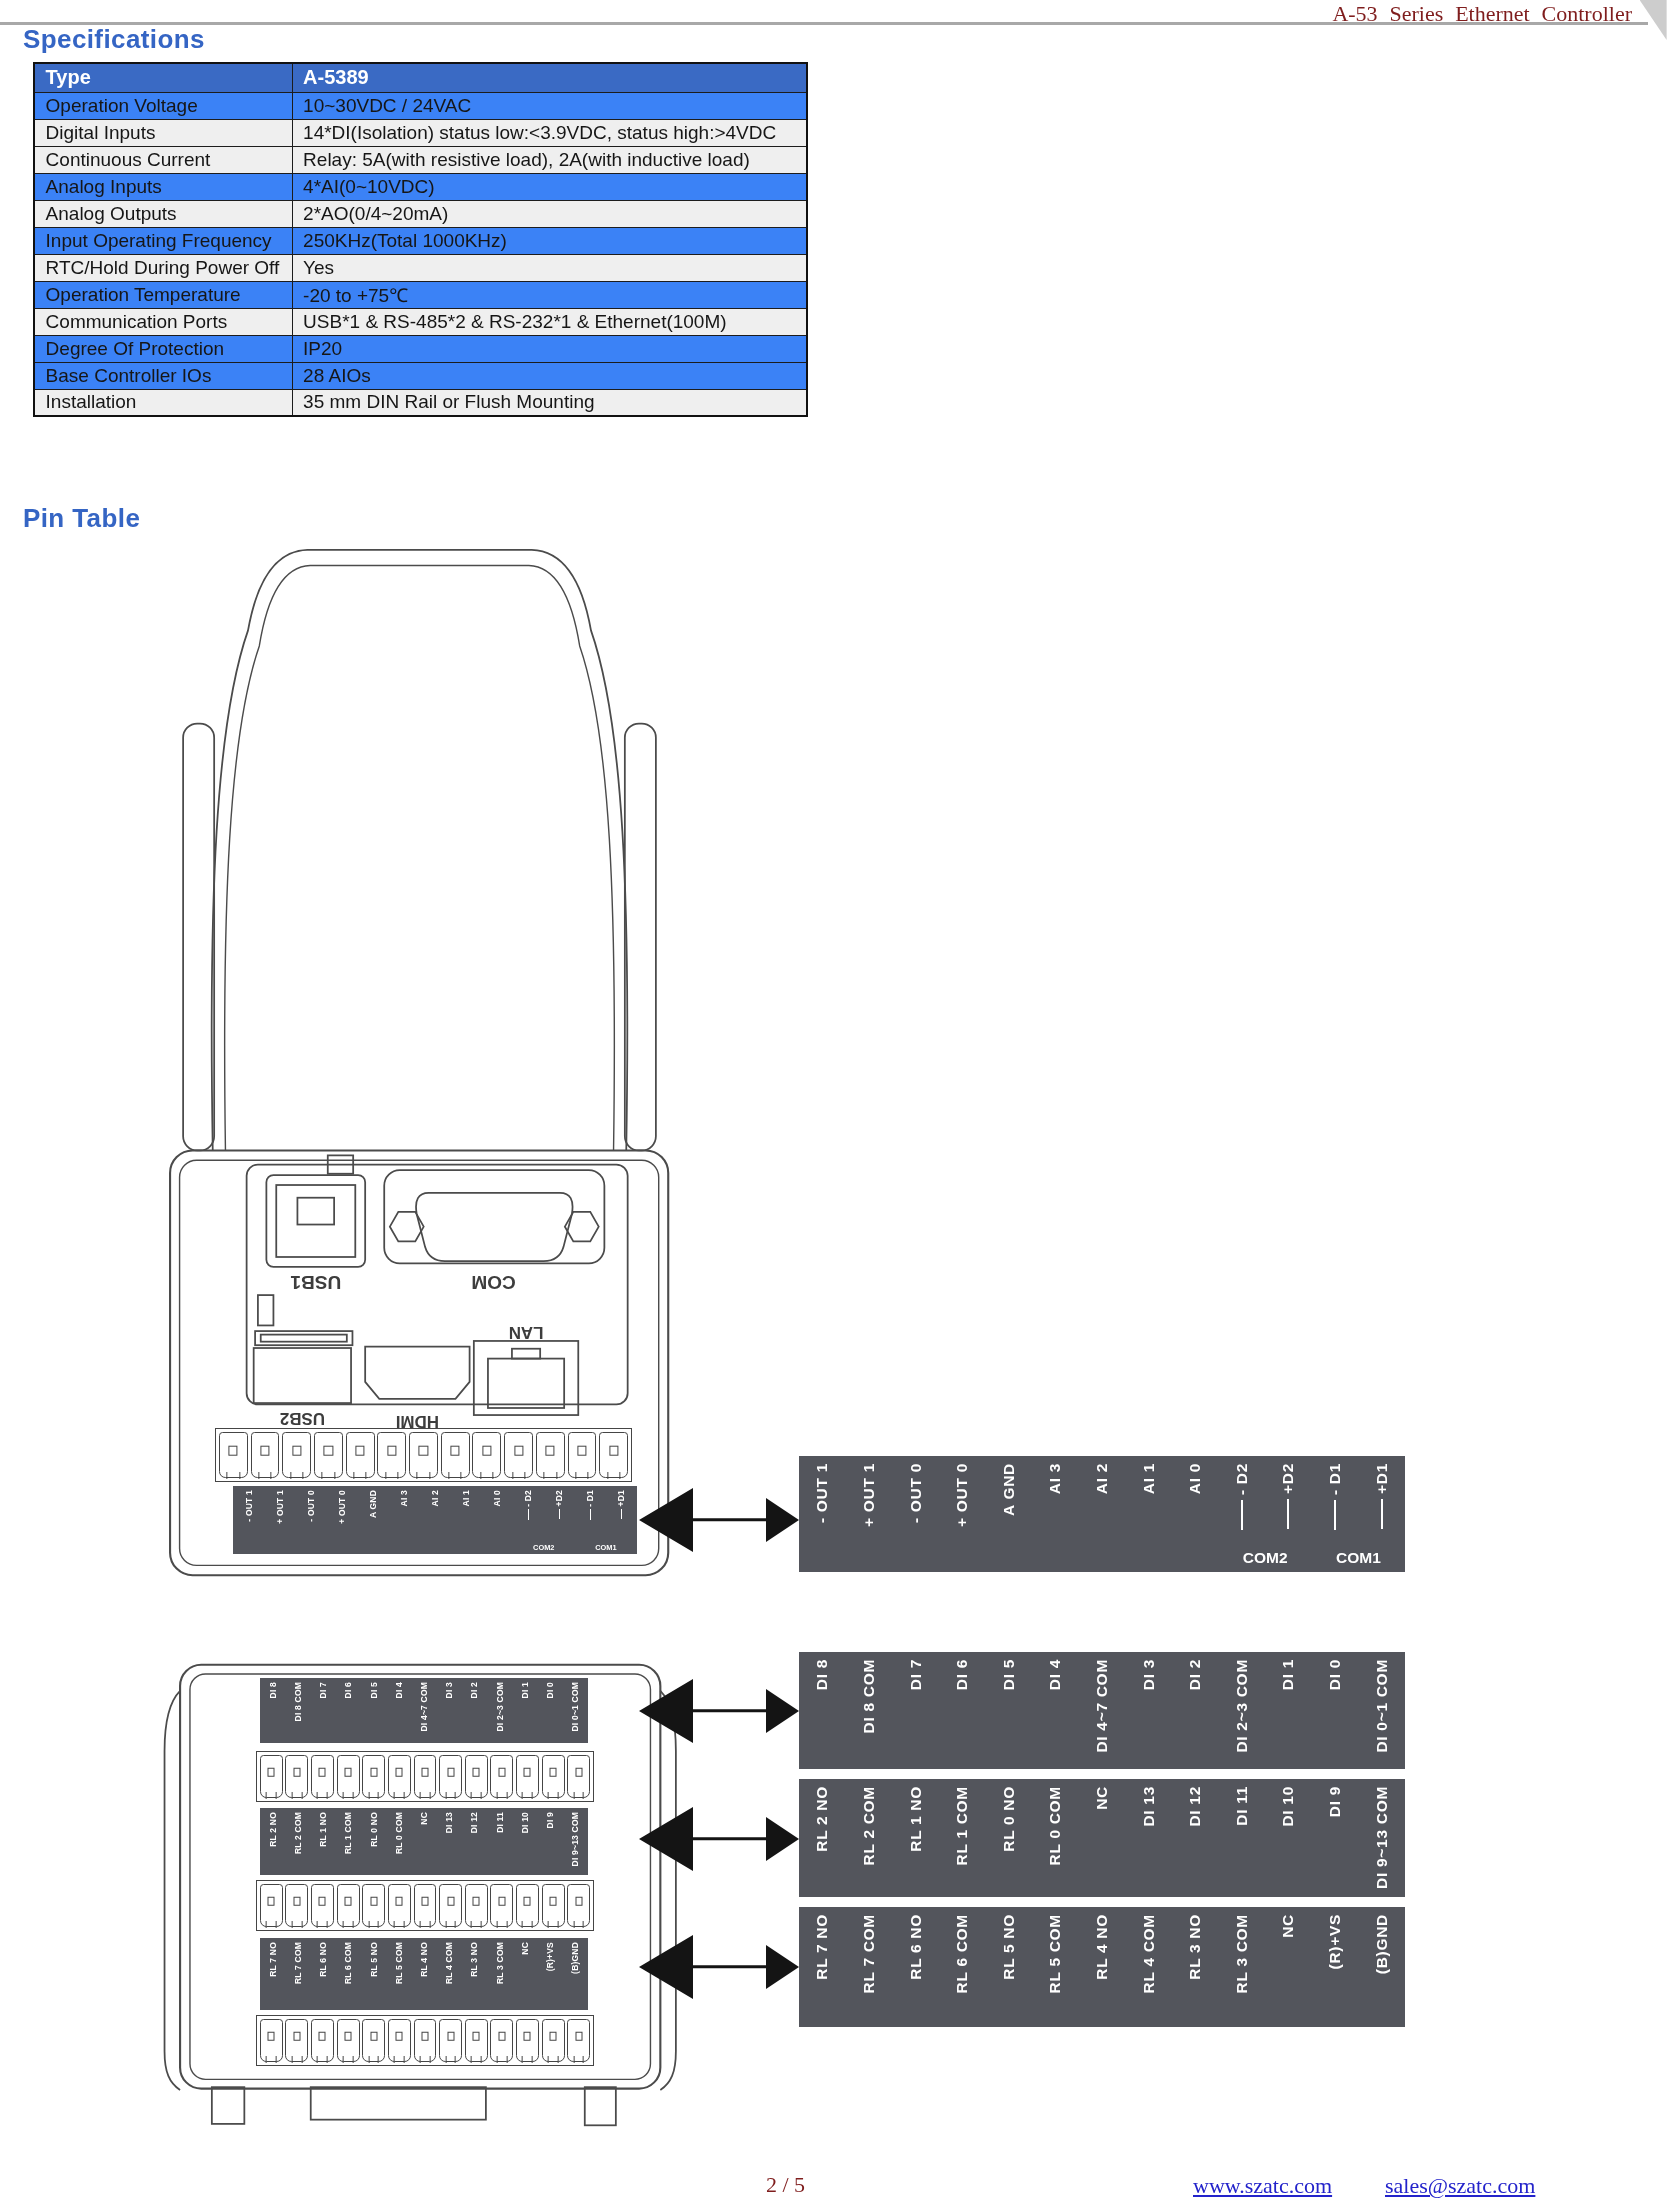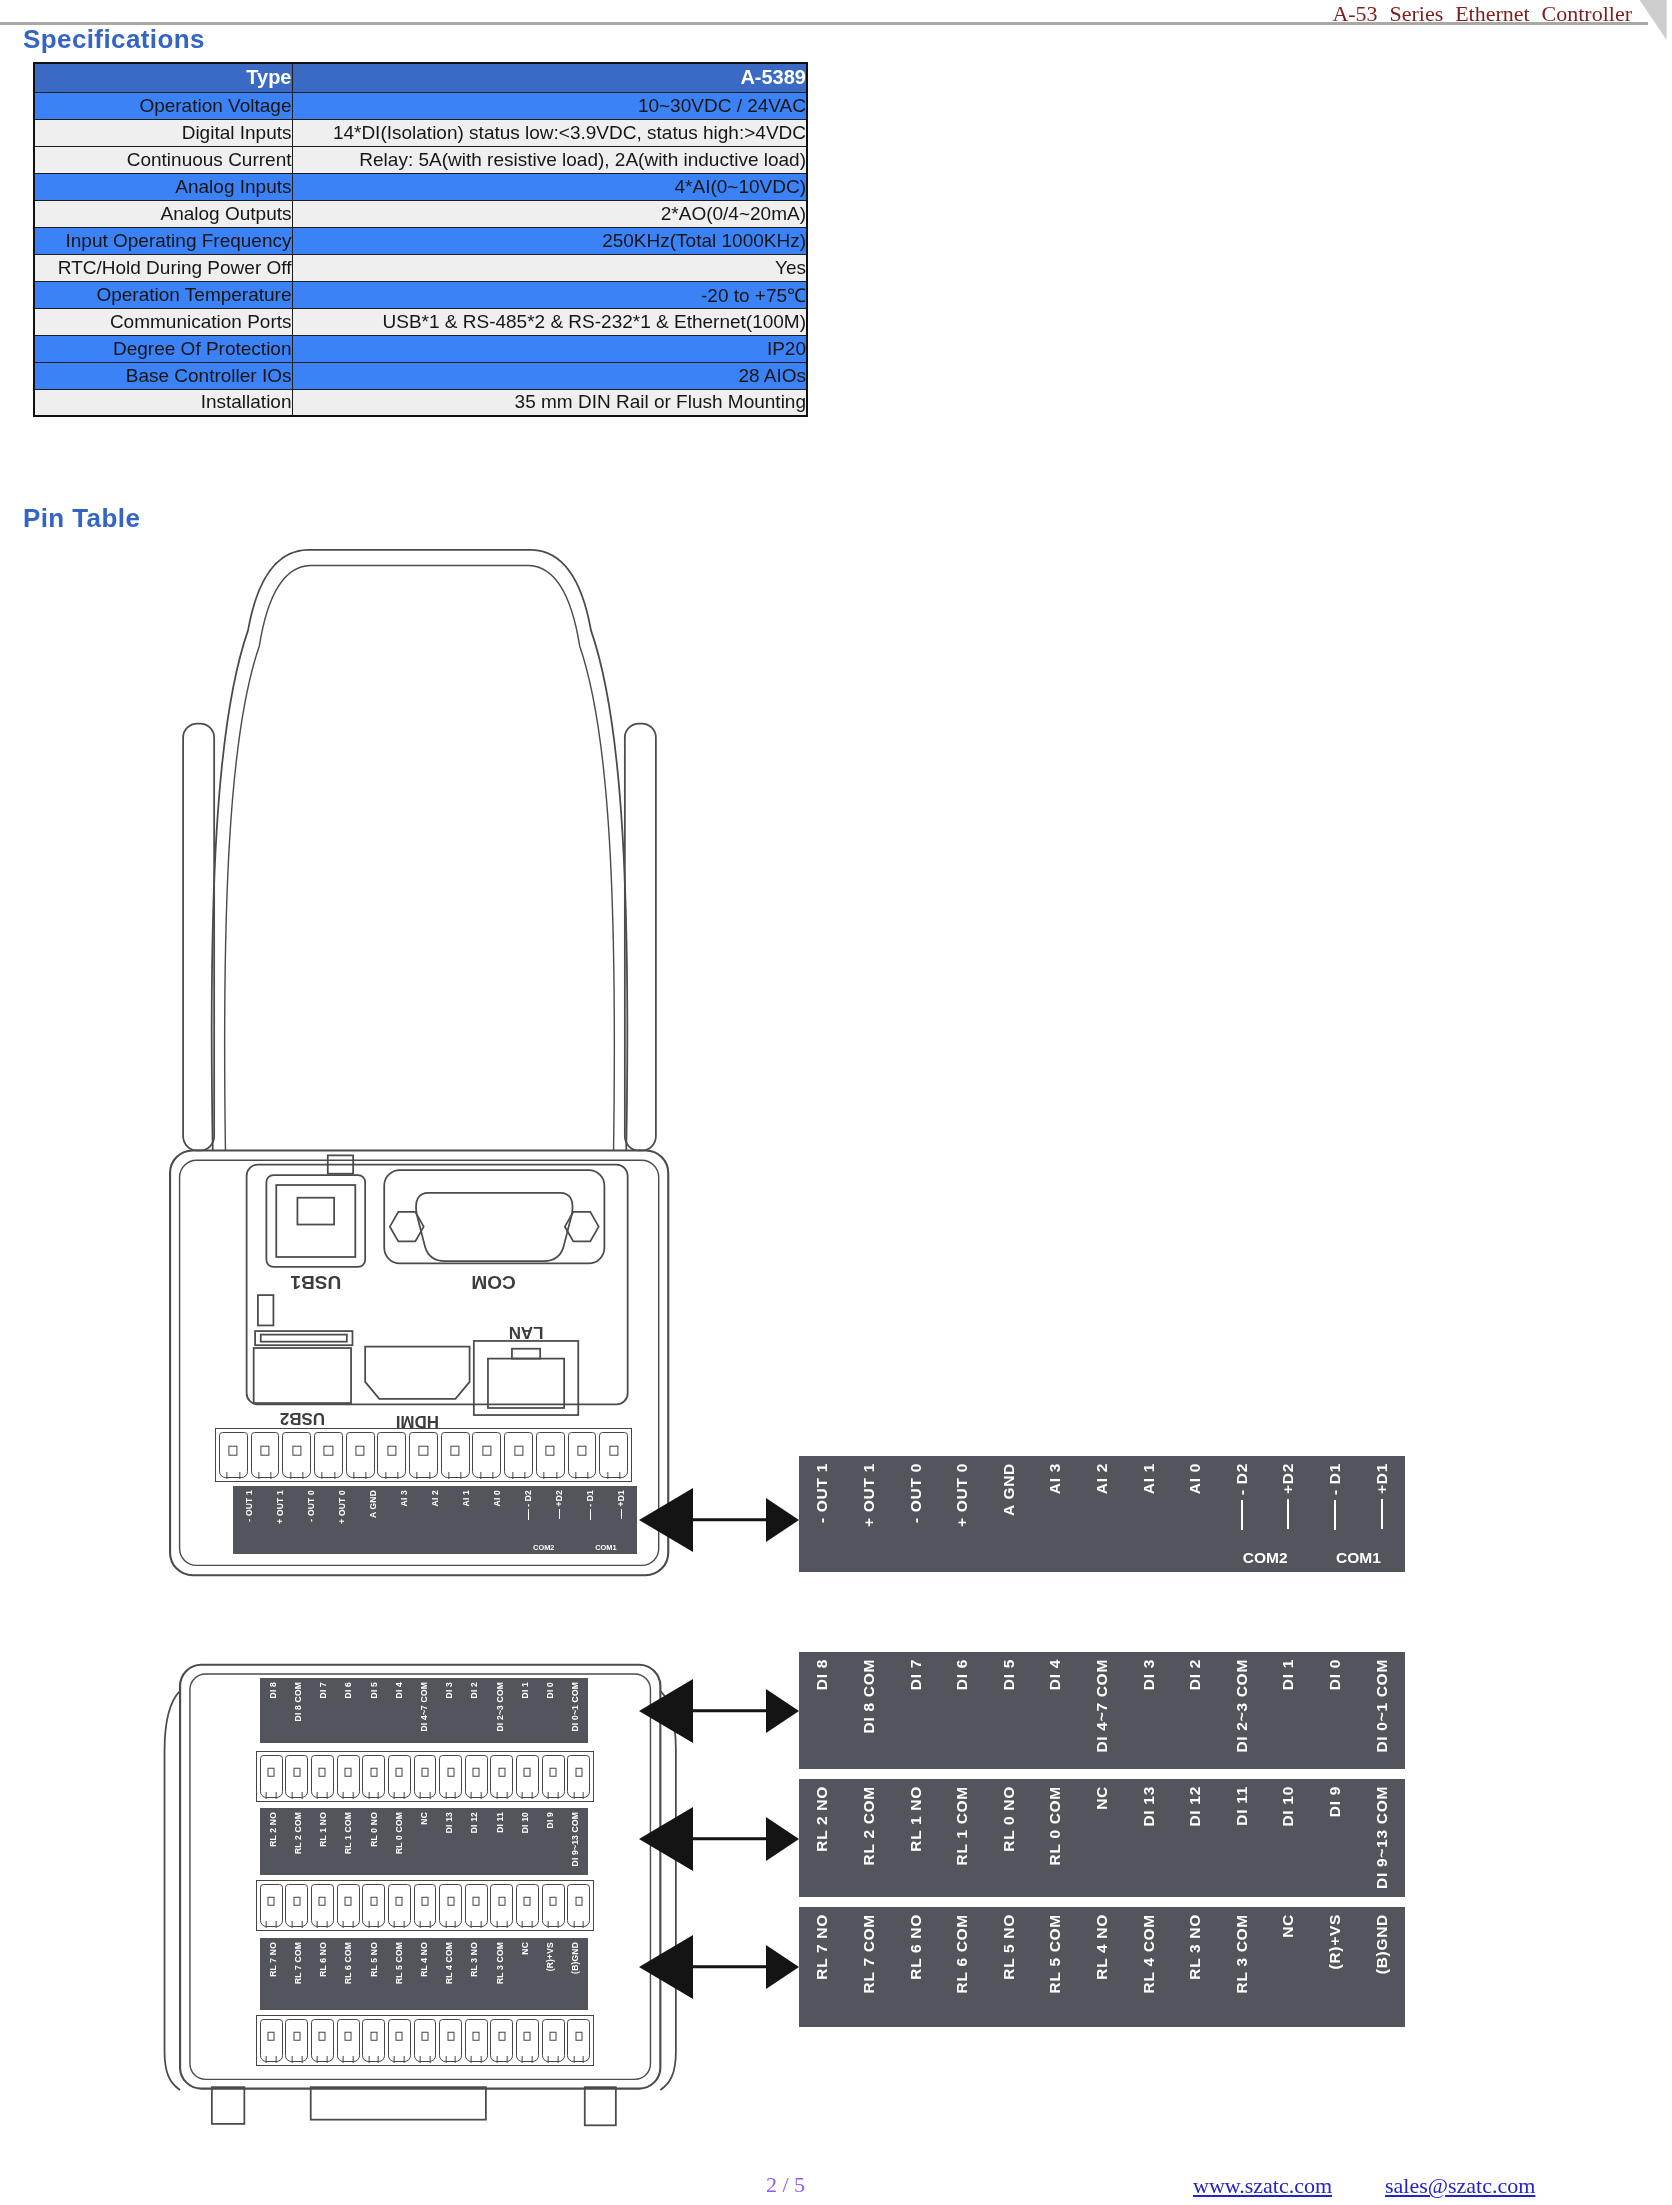--- a/index.html
+++ b/index.html
@@ -31,21 +31,21 @@
     font-size:26px;font-weight:bold;letter-spacing:0.4px;
   }
   #spec-heading{top:24px;}
   #pin-heading{top:503px;}
   
   table.spec{
     position:absolute;left:33px;top:62px;width:775px;
     border-collapse:collapse;border:2.1px solid #111;
     font-size:19px;color:#161616;
   }
-  table.spec th,table.spec td{border:1.4px solid #1c1c1c;padding:0 0 0 10.6px;text-align:right;vertical-align:middle;}
+  table.spec th,table.spec td{border:1.4px solid #1c1c1c;padding:0 0 0 10.6px;text-align:left;vertical-align:middle;}
   table.spec th{height:29px;background:var(--table-header-bg);color:#fff;font-size:20px;font-weight:bold;}
   table.spec td{height:27px;background:#3b82f6;}
   table.spec tr.alt td{background:var(--row-alt-bg);}
   table.spec .col1{width:258px;}
   
   .strip{
     position:absolute;background:var(--strip-bg);display:flex;
   }
   .strip .pin{flex:1;display:flex;flex-direction:column;align-items:center;position:relative;}
   .strip.big .pin{padding-top:7px;}
@@ -92,21 +92,21 @@
   .zoom-arrow .ah-line{
     position:absolute;left:51px;right:30px;top:50%;transform:translateY(-50%);
     height:3.5px;background:#141414;
   }
   
   svg.device{position:absolute;}
   svg.device text{font-family:"Liberation Sans",sans-serif;fill:#3d3d3d;font-weight:600;}
   
   .footer-pagenum{
     position:absolute;left:766px;top:2172px;
-    font-family:"Liberation Serif",serif;font-size:22px;color:#8b5cf6;
+    font-family:"Liberation Serif",serif;font-size:22px;color:#7f1d1d;
   }
   .footer-link{
     position:absolute;top:2173px;font-family:"Liberation Serif",serif;
     font-size:22px;color:var(--link-blue);text-decoration:underline;cursor:pointer;
   }
   #link-site{left:1193px;}
   #link-mail{left:1385px;}
 </style>
 </head>
 <body>

